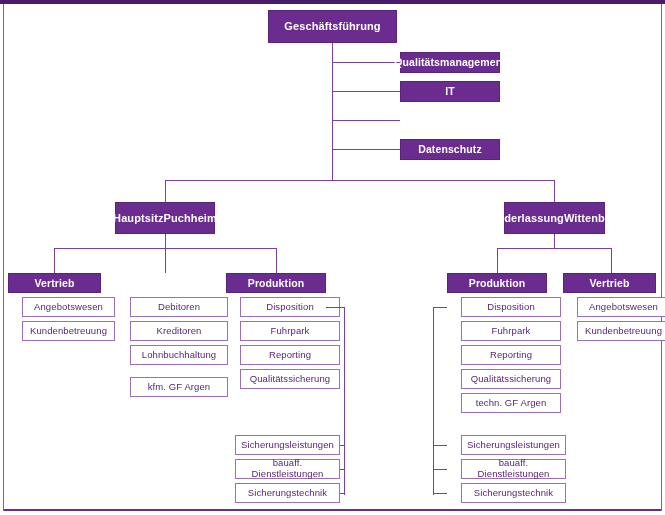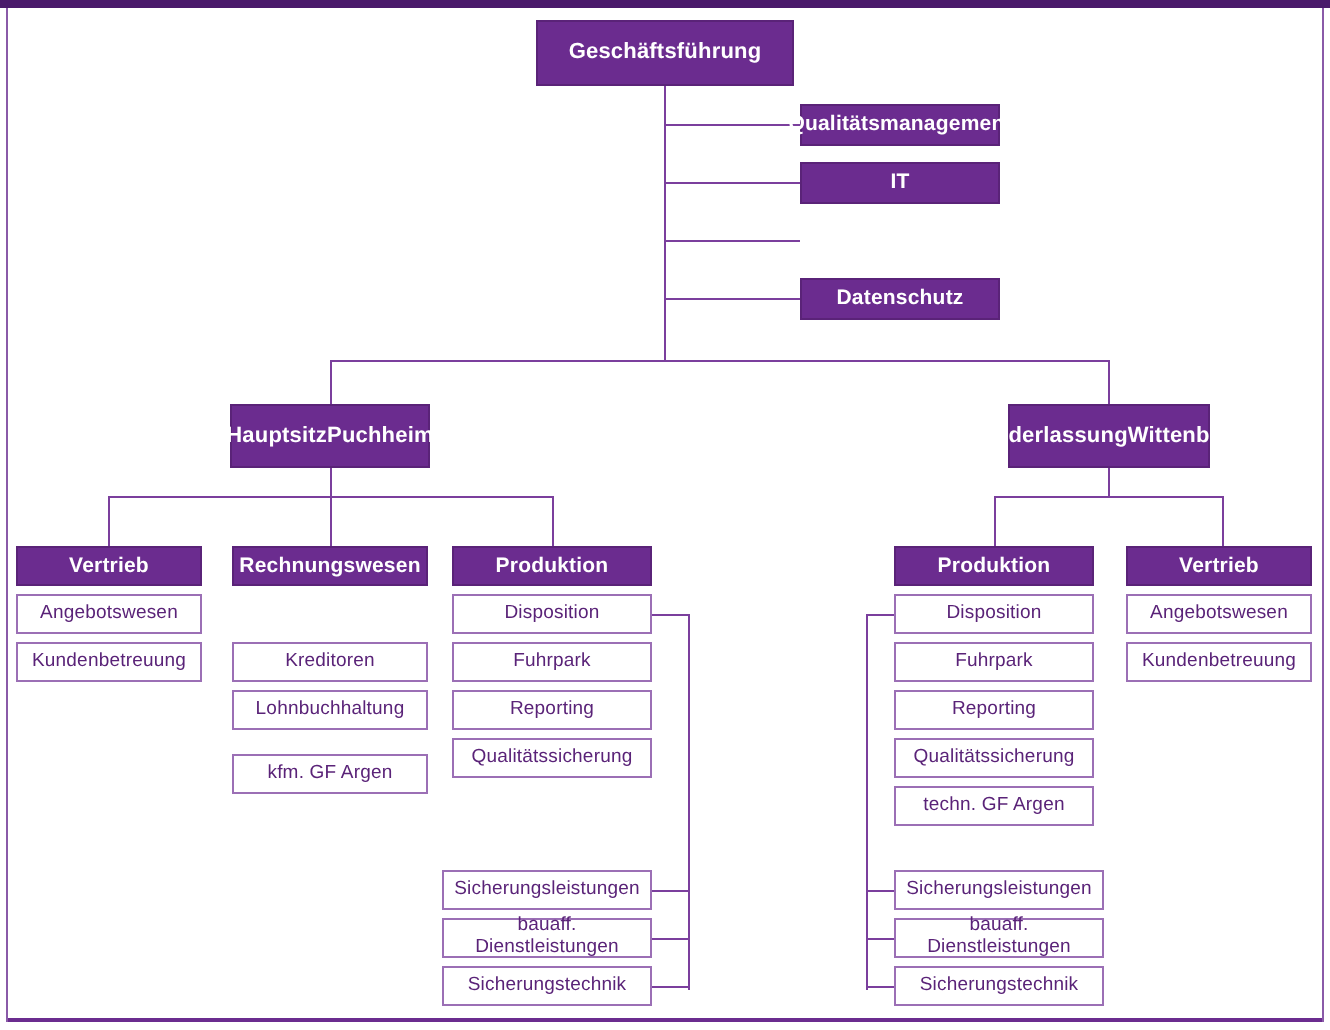--- a/index.html
+++ b/index.html
@@ -65,20 +65,21 @@
   }
   .node-filled.big {
     font-size: 11px;
   }
   .node-outline {
     background: #ffffff;
     color: #5a2378;
     border: 1px solid #9b6fb5;
     font-size: 9.5px;
     font-weight: normal;
+    margin-left: 14px;
   }
 
   
   .ln {
     position: absolute;
     background: #7b3f9d;
   }
   .ln-h { height: 1px; }
   .ln-v { width: 1px; }
 </style>
@@ -130,22 +131,22 @@
   <div class="node node-filled" style="left:8px; top:273px; width:93px; height:20px;">
     <span>Vertrieb</span>
   </div>
   <div class="node node-outline" style="left:8px; top:297px; width:93px; height:20px;">
     <span>Angebotswesen</span>
   </div>
   <div class="node node-outline" style="left:8px; top:321px; width:93px; height:20px;">
     <span>Kundenbetreuung</span>
   </div>
 
-  <div class="node node-filled" style="left:116px; top:273px; width:98px; height:20px;">
-    <span>Rechnungswesen</span>
+  <div class="node node-outline" style="left:116px; top:297px; width:98px; height:20px;">
+    <span>Debitoren</span>
   </div>
   <div class="node node-outline" style="left:116px; top:321px; width:98px; height:20px;">
     <span>Kreditoren</span>
   </div>
   <div class="node node-outline" style="left:116px; top:345px; width:98px; height:20px;">
     <span>Lohnbuchhaltung</span>
   </div>
   <div class="node node-outline" style="left:116px; top:377px; width:98px; height:20px;">
     <span>kfm. GF Argen</span>
   </div>

